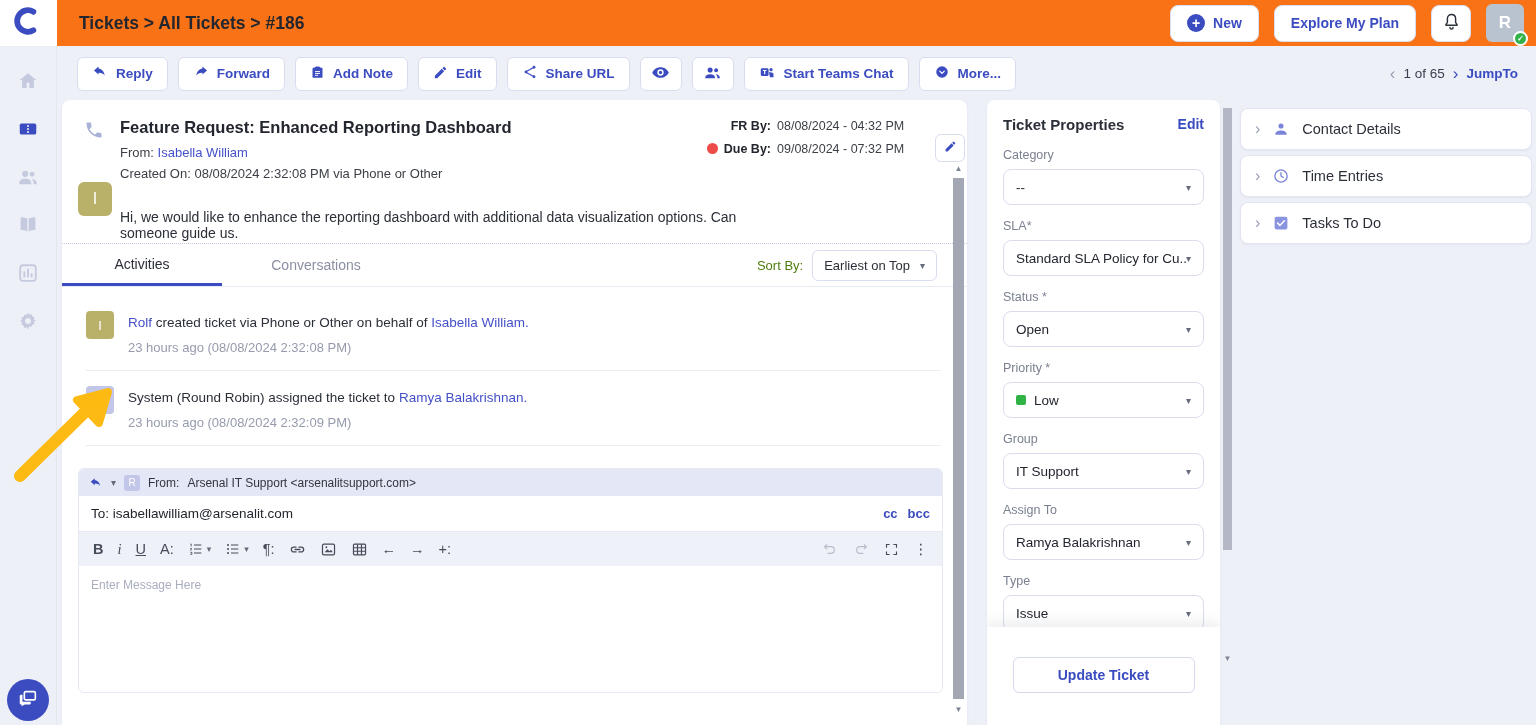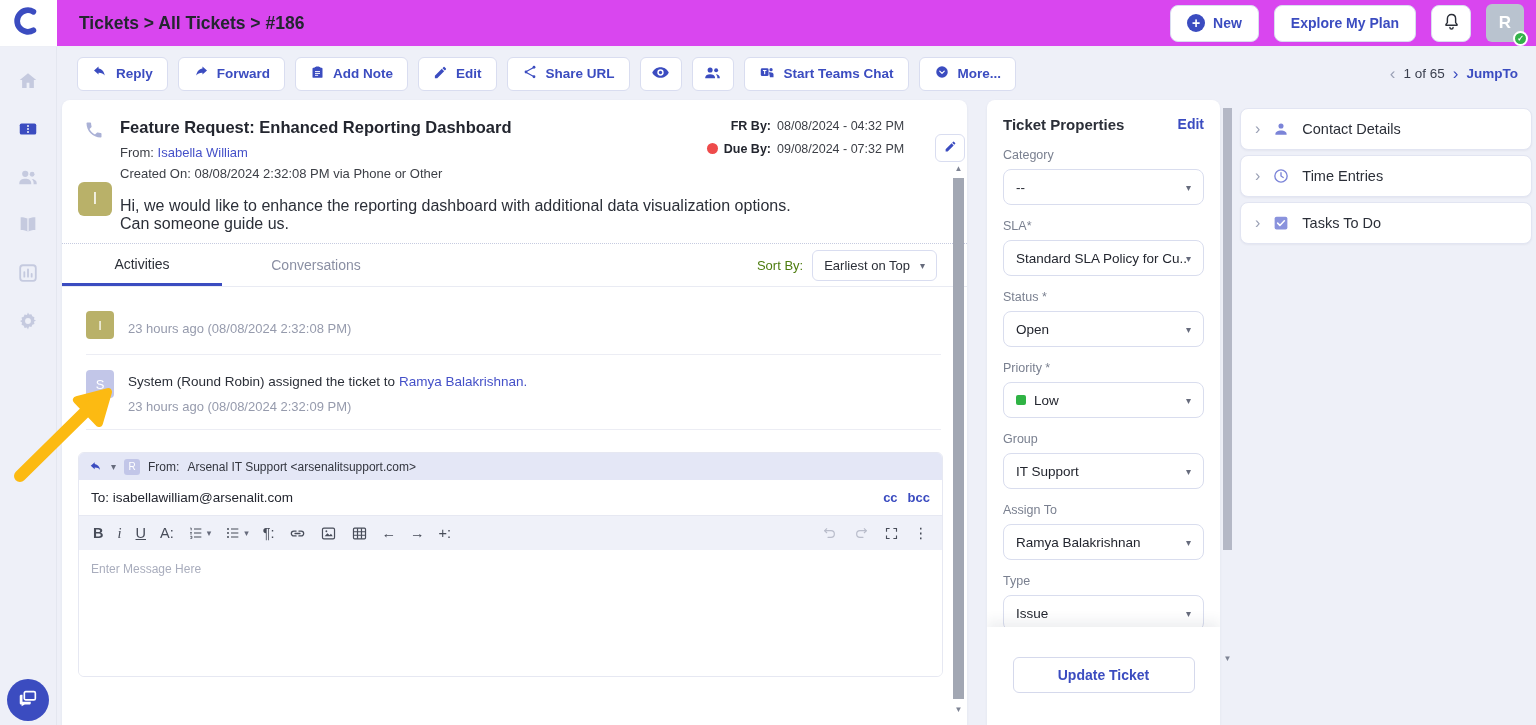--- a/index.html
+++ b/index.html
@@ -8,21 +8,21 @@
 
   
   .sidebar { position:absolute; left:0; top:0; width:57px; height:725px; background:#EEF0F8; border-right:1px solid #E4E7F0; z-index:20; }
   .logo-box { width:57px; height:47px; background:#fff; display:flex; align-items:center; justify-content:center; border-bottom:1px solid #EDEFF6; }
   .nav-col { display:flex; flex-direction:column; align-items:center; padding-top:12px; }
   .nav-item { width:57px; height:48px; display:flex; align-items:center; justify-content:center; color:#C5CADF; cursor:pointer; }
   .nav-item.active { color:#3B4CC0; }
   .chat-fab { position:absolute; left:7px; top:679px; width:42px; height:42px; border-radius:50%; background:#3B4CC0; display:flex; align-items:center; justify-content:center; z-index:30; }
 
   
-  .topbar { position:absolute; left:57px; top:0; right:0; height:47px; background:#d946ef; display:flex; align-items:center; border-bottom:1px solid #EDEFF6; z-index:10; }
+  .topbar { position:absolute; left:57px; top:0; right:0; height:47px; background:#f97316; display:flex; align-items:center; border-bottom:1px solid #EDEFF6; z-index:10; }
   .breadcrumb { font-size:17.5px; font-weight:bold; color:#23262F; padding-left:22px; }
   .top-right { margin-left:auto; display:flex; align-items:center; gap:15px; padding-right:12px; }
   .btn { display:inline-flex; align-items:center; gap:8px; background:#fff; border:1px solid #D9DDF0; border-radius:8px; height:37px; padding:0 16px; color:#3B4CC0; font-weight:bold; font-size:14px; cursor:pointer; }
   .plus-circle { width:18px; height:18px; border-radius:50%; background:#3B4CC0; color:#fff; display:flex; align-items:center; justify-content:center; font-size:14px; font-weight:bold; line-height:1; }
   .icon-btn { width:40px; height:37px; border:1px solid #D9DDF0; border-radius:8px; background:#fff; display:flex; align-items:center; justify-content:center; color:#2B2F38; cursor:pointer; }
   .avatar-main { position:relative; width:38px; height:38px; border-radius:6px; background:#B9C3CF; color:#fff; font-weight:bold; font-size:17px; display:flex; align-items:center; justify-content:center; }
   .status-badge { position:absolute; right:-4px; bottom:-4px; width:15px; height:15px; border-radius:50%; background:#34B24A; border:2px solid #fff; color:#fff; font-size:8px; display:flex; align-items:center; justify-content:center; }
 
   
   .actionbar { position:absolute; left:57px; top:47px; right:0; height:53px; background:#EEF0F8; display:flex; align-items:center; gap:10px; padding-left:20px; }
@@ -36,21 +36,21 @@
 
   
   .main-card { position:absolute; left:62px; top:100px; width:905px; height:625px; background:#fff; border-radius:8px 8px 0 0; box-shadow:0 1px 3px rgba(40,45,80,.06); overflow:hidden; z-index:5; }
   .ticket-head { position:relative; padding:18px 170px 0 58px; min-height:143px; }
   .phone-ic { position:absolute; left:22px; top:20px; color:#AAB1D6; }
   .req-avatar { position:absolute; left:16px; top:82px; width:34px; height:34px; border-radius:6px; background:#B9B169; color:#fff; font-size:16px; display:flex; align-items:center; justify-content:center; }
   .subject { font-size:16.5px; font-weight:bold; color:#23262F; }
   .from-line { margin-top:8px; font-size:13px; color:#3C3F46; }
   .link { color:#4450C8; cursor:pointer; }
   .created-line { margin-top:6px; font-size:13px; color:#3C3F46; }
-  .message-line { margin-top:16px; font-size:16px; color:#2B2F38; }
+  .message-line { margin-top:28px; font-size:14px; color:#2B2F38; }
   .sla-block { position:absolute; top:14px; right:40px; text-align:right; font-size:12.5px; }
   .sla-row { display:flex; align-items:center; justify-content:flex-end; gap:6px; height:23px; }
   .sla-label { font-weight:bold; color:#23262F; }
   .sla-value { color:#3C3F46; width:150px; text-align:left; }
   .red-dot { width:11px; height:11px; border-radius:50%; background:#EE4B4B; }
   .edit-due-btn { position:absolute; top:34px; right:2px; width:30px; height:28px; border:1px solid #D9DDF0; border-radius:6px; background:#fff; display:flex; align-items:center; justify-content:center; color:#3B4CC0; cursor:pointer; }
 
   .tabs-row { border-top:1px dotted #C6CBE0; border-bottom:1px solid #E9EBF3; height:44px; display:flex; align-items:stretch; padding-right:30px; }
   .tab { display:inline-flex; align-items:center; justify-content:center; font-size:14px; cursor:pointer; }
   .tab.conversations { width:188px; color:#8A8FA3; }
@@ -324,20 +324,21 @@
         <span>Earliest on Top</span>
         <span class="caret">▾</span>
       </div>
     </div>
   </div>
 
   <div class="activity-list">
     <div class="activity-item">
       <div class="act-avatar olive">I</div>
       <div>
+        <div class="act-line"><span class="link">Rolf</span><span> created ticket via Phone or Other on behalf of </span><span class="link">Isabella William.</span></div>
         <div class="act-time">23 hours ago (08/08/2024 2:32:08 PM)</div>
       </div>
     </div>
     <hr class="act-divider">
     <div class="activity-item">
       <div class="act-avatar lavender">S</div>
       <div>
         <div class="act-line"><span>System (Round Robin) assigned the ticket to </span><span class="link">Ramya Balakrishnan.</span></div>
         <div class="act-time">23 hours ago (08/08/2024 2:32:09 PM)</div>
       </div>

